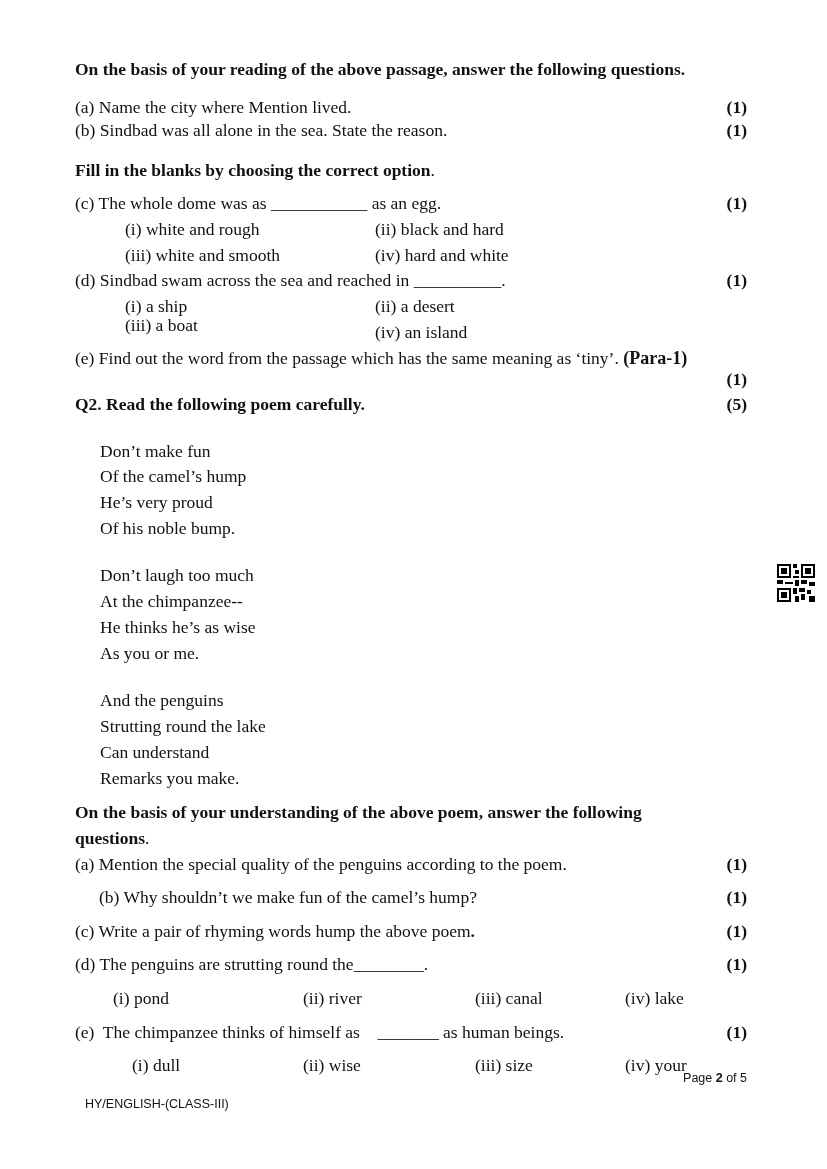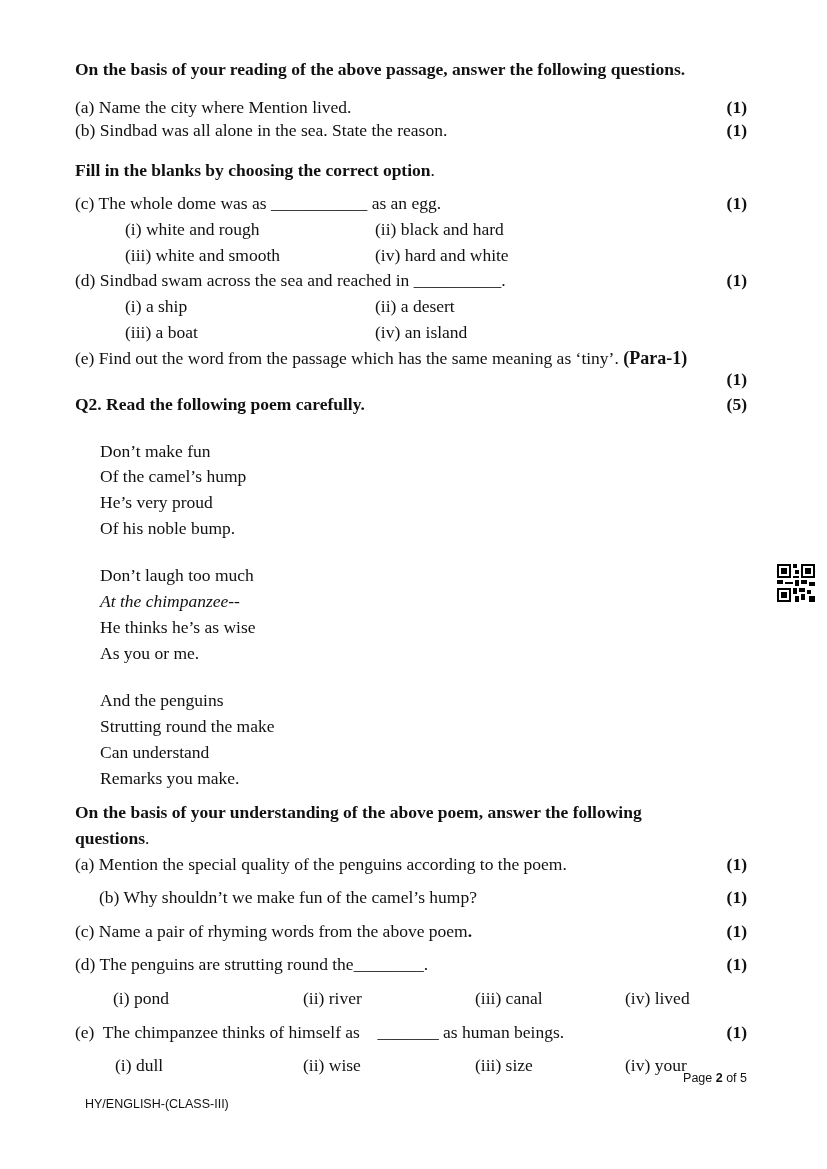--- a/index.html
+++ b/index.html
@@ -32,44 +32,44 @@
 <div class="mark" style="top:193px;">(1)</div>
 <div class="abs t" style="left:125px; top:219px;">(i)  white and rough</div>
 <div class="abs t" style="left:375px; top:219px;">(ii) black and hard</div>
 <div class="abs t" style="left:125px; top:245px;">(iii) white and smooth</div>
 <div class="abs t" style="left:375px; top:245px;">(iv) hard and white</div>
 
 <div class="abs t" style="left:75px; top:270px;">(d)  Sindbad swam across the sea and reached in __________.</div>
 <div class="mark" style="top:270px;">(1)</div>
 <div class="abs t" style="left:125px; top:296px;">(i)   a ship</div>
 <div class="abs t" style="left:375px; top:296px;">(ii)  a desert</div>
-<div class="abs t" style="left:125px; top:322px;text-align:right;">(iii) a boat</div>
+<div class="abs t" style="left:125px; top:315px;text-align:right;">(iii) a boat</div>
 <div class="abs t" style="left:375px; top:322px;">(iv) an island</div>
 
 <div class="abs t" style="left:75px; top:348px;">
   <span>(e) Find out the word from the passage which has the same meaning as ‘tiny’.</span>
   <span class="small-b">(Para-1)</span>
 </div>
 <div class="mark" style="top:369px;">(1)</div>
 
 <div class="abs t b" style="left:75px; top:394px;">Q2.  Read the following poem carefully.</div>
 <div class="mark" style="top:394px;">(5)</div>
 
 <div class="abs t" style="left:100px; top:441px;">Don’t make fun</div>
 <div class="abs t" style="left:100px; top:466px;">Of the camel’s hump</div>
 <div class="abs t" style="left:100px; top:492px;">He’s very proud</div>
 <div class="abs t" style="left:100px; top:518px;">Of his noble bump.</div>
 
 <div class="abs t" style="left:100px; top:565px;">Don’t laugh too much</div>
-<div class="abs t" style="left:100px; top:591px;font-style:italic;">At the chimpanzee--</div>
+<div class="abs t" style="left:100px; top:591px;">At the chimpanzee--</div>
 <div class="abs t" style="left:100px; top:617px;">He thinks he’s as wise</div>
 <div class="abs t" style="left:100px; top:643px;">As you or me.</div>
 
 <div class="abs t" style="left:100px; top:690px;">And the penguins</div>
-<div class="abs t" style="left:100px; top:716px;">Strutting round the make</div>
+<div class="abs t" style="left:100px; top:716px;">Strutting round the lake</div>
 <div class="abs t" style="left:100px; top:742px;">Can understand</div>
 <div class="abs t" style="left:100px; top:768px;">Remarks you make.</div>
 
 <div class="qr">
   <svg width="38" height="38" viewBox="0 0 19 19" shape-rendering="crispEdges">
     <rect x="0" y="0" width="7" height="7" fill="#000"></rect>
       <rect x="1" y="1" width="5" height="5" fill="#fff"></rect>
       <rect x="2" y="2" width="3" height="3" fill="#000"></rect>
     <rect x="12" y="0" width="7" height="7" fill="#000"></rect>
       <rect x="13" y="1" width="5" height="5" fill="#fff"></rect>
@@ -99,34 +99,34 @@
   <span class="b">questions</span><span>.</span>
 </div>
 
 <div class="abs t" style="left:75px; top:854px;">(a) Mention the special quality of the penguins according to the poem.</div>
 <div class="mark" style="top:854px;">(1)</div>
 
 <div class="abs t" style="left:75px; top:887px;margin-left:24px;">(b) Why shouldn’t we make fun of the camel’s hump?</div>
 <div class="mark" style="top:887px;">(1)</div>
 
 <div class="abs t" style="left:75px; top:921px;">
-  <span>(c) Name a pair of rhyming words from the above poem</span><span class="b">.</span>
+  <span>(c) Write a pair of rhyming words hump the above poem</span><span class="b">.</span>
 </div>
 <div class="mark" style="top:921px;">(1)</div>
 
 <div class="abs t" style="left:75px; top:954px;">(d) The penguins are strutting round the________.</div>
 <div class="mark" style="top:954px;">(1)</div>
 <div class="abs t" style="left:113px; top:988px;">(i) pond</div>
 <div class="abs t" style="left:303px; top:988px;">(ii) river</div>
 <div class="abs t" style="left:475px; top:988px;">(iii) canal</div>
-<div class="abs t" style="left:625px; top:988px;">(iv) lived</div>
+<div class="abs t" style="left:625px; top:988px;">(iv) lake</div>
 
 <div class="abs t" style="left:75px; top:1022px; white-space: pre;">(e)  The chimpanzee thinks of himself as    _______ as human beings.</div>
 <div class="mark" style="top:1022px;">(1)</div>
-<div class="abs t" style="left:115px; top:1055px;text-align:right;">(i) dull</div>
+<div class="abs t" style="left:132px; top:1055px;text-align:right;">(i) dull</div>
 <div class="abs t" style="left:303px; top:1055px;">(ii) wise</div>
 <div class="abs t" style="left:475px; top:1055px;">(iii) size</div>
 <div class="abs t" style="left:625px; top:1055px;">(iv) your</div>
 
 <div class="abs footer" style="left:85px; top:1097px;">HY/ENGLISH-(CLASS-III)</div>
 <div class="abs footer" style="right:80px; top:1071px;">
   <span>Page </span><span class="b">2</span><span> of 5</span>
 </div>
 
 </body></html>

